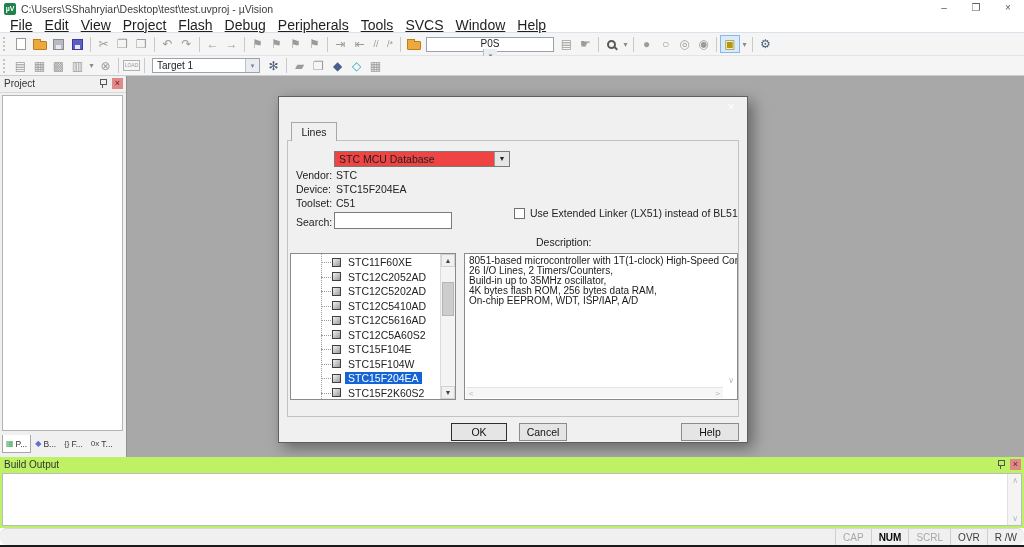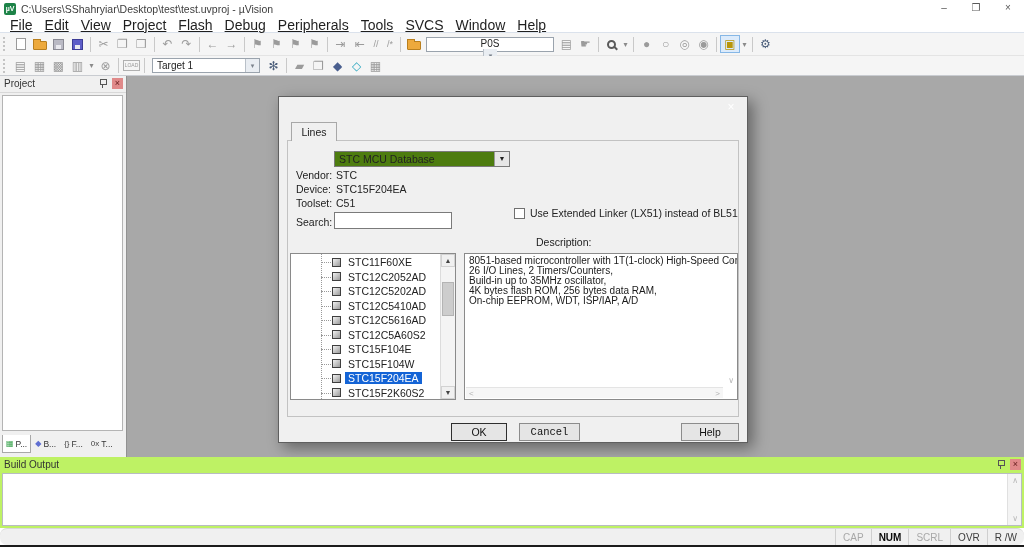--- a/index.html
+++ b/index.html
@@ -63,21 +63,21 @@
   .ptab.active { background:#fff; border-color:#a8a8a8; }
   .ptab-icon { font-size:8px; }
   .ptab-label { font-size:8.5px; color:#333; }
 
   
   .dialog { position:absolute; left:278px; top:20px; width:470px; height:347px; background:#f0f0f0; border:1px solid #5f5f5f; box-shadow:5px 5px 14px rgba(0,0,0,.4); }
   .dlg-title { position:absolute; left:0; top:0; right:0; height:22px; background:#4d4d4d; color:#fff; font-size:11px; line-height:22px; padding-left:9px; }
   .dlg-close { position:absolute; right:0; top:0; width:32px; height:22px; text-align:center; line-height:21px; color:#fff; font-size:12px; }
   .dlg-tab { position:absolute; left:12px; top:25px; width:46px; height:19px; background:#f0f0f0; border:1px solid #a8a8a8; border-bottom:none; z-index:2; text-align:center; line-height:18px; font-size:10.5px; }
   .dlg-frame { position:absolute; left:8px; top:43px; width:452px; height:277px; border:1px solid #c2c2c2; background:#f0f0f0; }
-  .combo { position:absolute; background:#4d7c0f; border:1px solid #7a7a7a; font-size:10.5px; }
+  .combo { position:absolute; background:#ef4444; border:1px solid #7a7a7a; font-size:10.5px; }
   .combo .c-text { display:block; line-height:14px; padding:0 4px; }
   .combo .c-arrow { position:absolute; right:0; top:0; bottom:0; width:15px; background:#e6e6e6; border-left:1px solid #9a9a9a; font-size:7px; color:#222; text-align:center; line-height:14px; }
   .db-combo { left:46px; top:10px; width:176px; height:16px; }
   .fld-label { position:absolute; left:8px; font-size:10.5px; color:#222; }
   .fld-value { position:absolute; left:48px; font-size:10.5px; color:#222; }
   .search-input { position:absolute; left:46px; top:71px; width:118px; height:17px; border:1px solid #7a7a7a; background:#fff; font-size:10.5px; padding:0 3px; font-family:inherit; }
   .cb { position:absolute; display:flex; align-items:center; font-size:10.5px; color:#222; }
   .cb-box { width:11px; height:11px; background:#fff; border:1px solid #707070; margin-right:5px; flex:none; }
   .cb.disabled { color:#a6a6a6; }
   .cb.disabled .cb-box { border-color:#b4b4b4; background:#f2f2f2; }
@@ -98,21 +98,21 @@
   .lb-thumb { position:absolute; left:1px; top:28px; width:12px; height:34px; background:#cdcdcd; border:1px solid #b4b4b4; }
 
   .descbox { position:absolute; left:176px; top:112px; width:274px; height:147px; background:#fff; border:1px solid #8a8a8a; overflow:hidden; }
   .desc-lines { padding:2px 4px; }
   .desc-line { font-size:10px; line-height:10px; color:#1a1a1a; white-space:nowrap; }
   .desc-vchev { position:absolute; right:3px; font-size:8px; color:#b8b8b8; }
   .desc-hstrip { position:absolute; left:1px; right:14px; bottom:1px; height:11px; background:#f6f6f6; border-top:1px solid #e4e4e4; display:flex; justify-content:space-between; align-items:center; padding:0 3px; font-size:8px; color:#b0b0b0; }
 
   .dlg-btn { position:absolute; top:326px; height:18px; background:#e5e5e5; border:1px solid #8c8c8c; font-size:10.5px; text-align:center; line-height:16px; color:#111; }
   .btn-ok { left:172px; width:56px; border-color:#2e2e2e; }
-  .btn-cancel { left:240px; width:61px;font-family:Liberation Mono, monospace; }
+  .btn-cancel { left:240px; width:48px; }
   .btn-help { left:402px; width:58px; }
 
   
   .build-output { position:absolute; left:0; top:457px; width:1024px; height:71px; background:#bef264; }
   .bo-header { position:relative; height:16px; }
   .bo-title { position:absolute; left:4px; top:2px; font-size:10px; color:#333; }
   .bo-content { position:absolute; left:2px; top:16px; right:2px; bottom:2px; background:#fff; border:1px solid #b8bcc2; }
   .bo-scroll { position:absolute; right:0; top:0; bottom:0; width:14px; background:#f4f4f4; border-left:1px solid #e0e0e0; }
   .bo-chev { position:absolute; right:3px; font-size:8px; color:#b8b8b8; }
 

